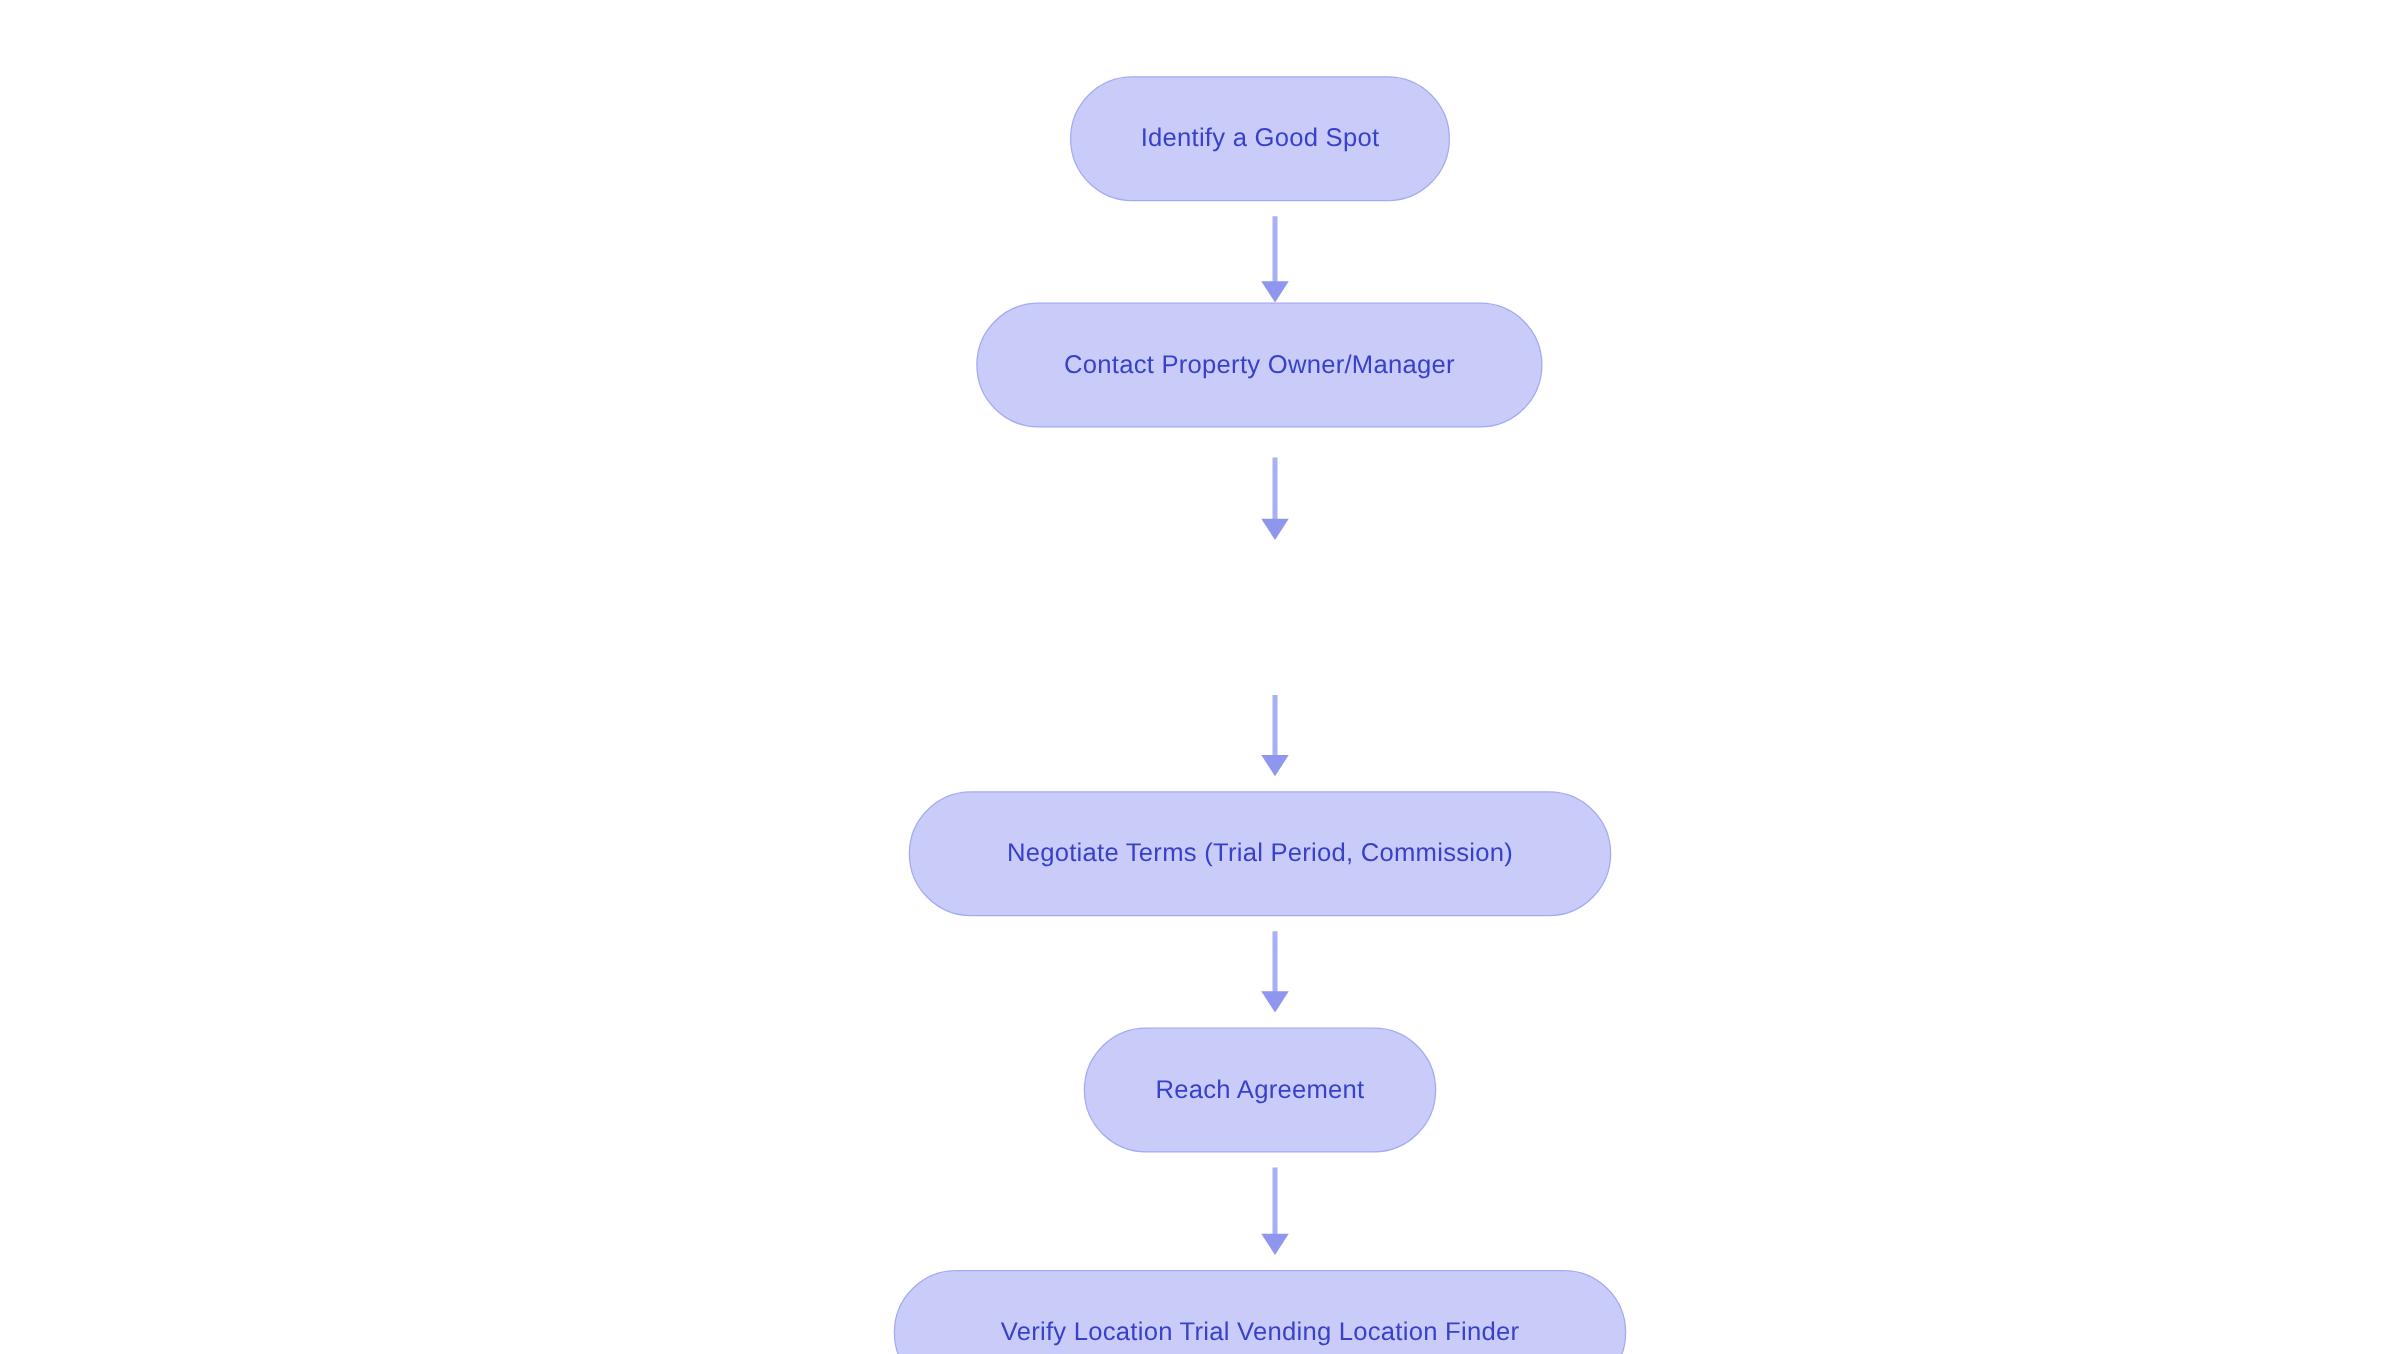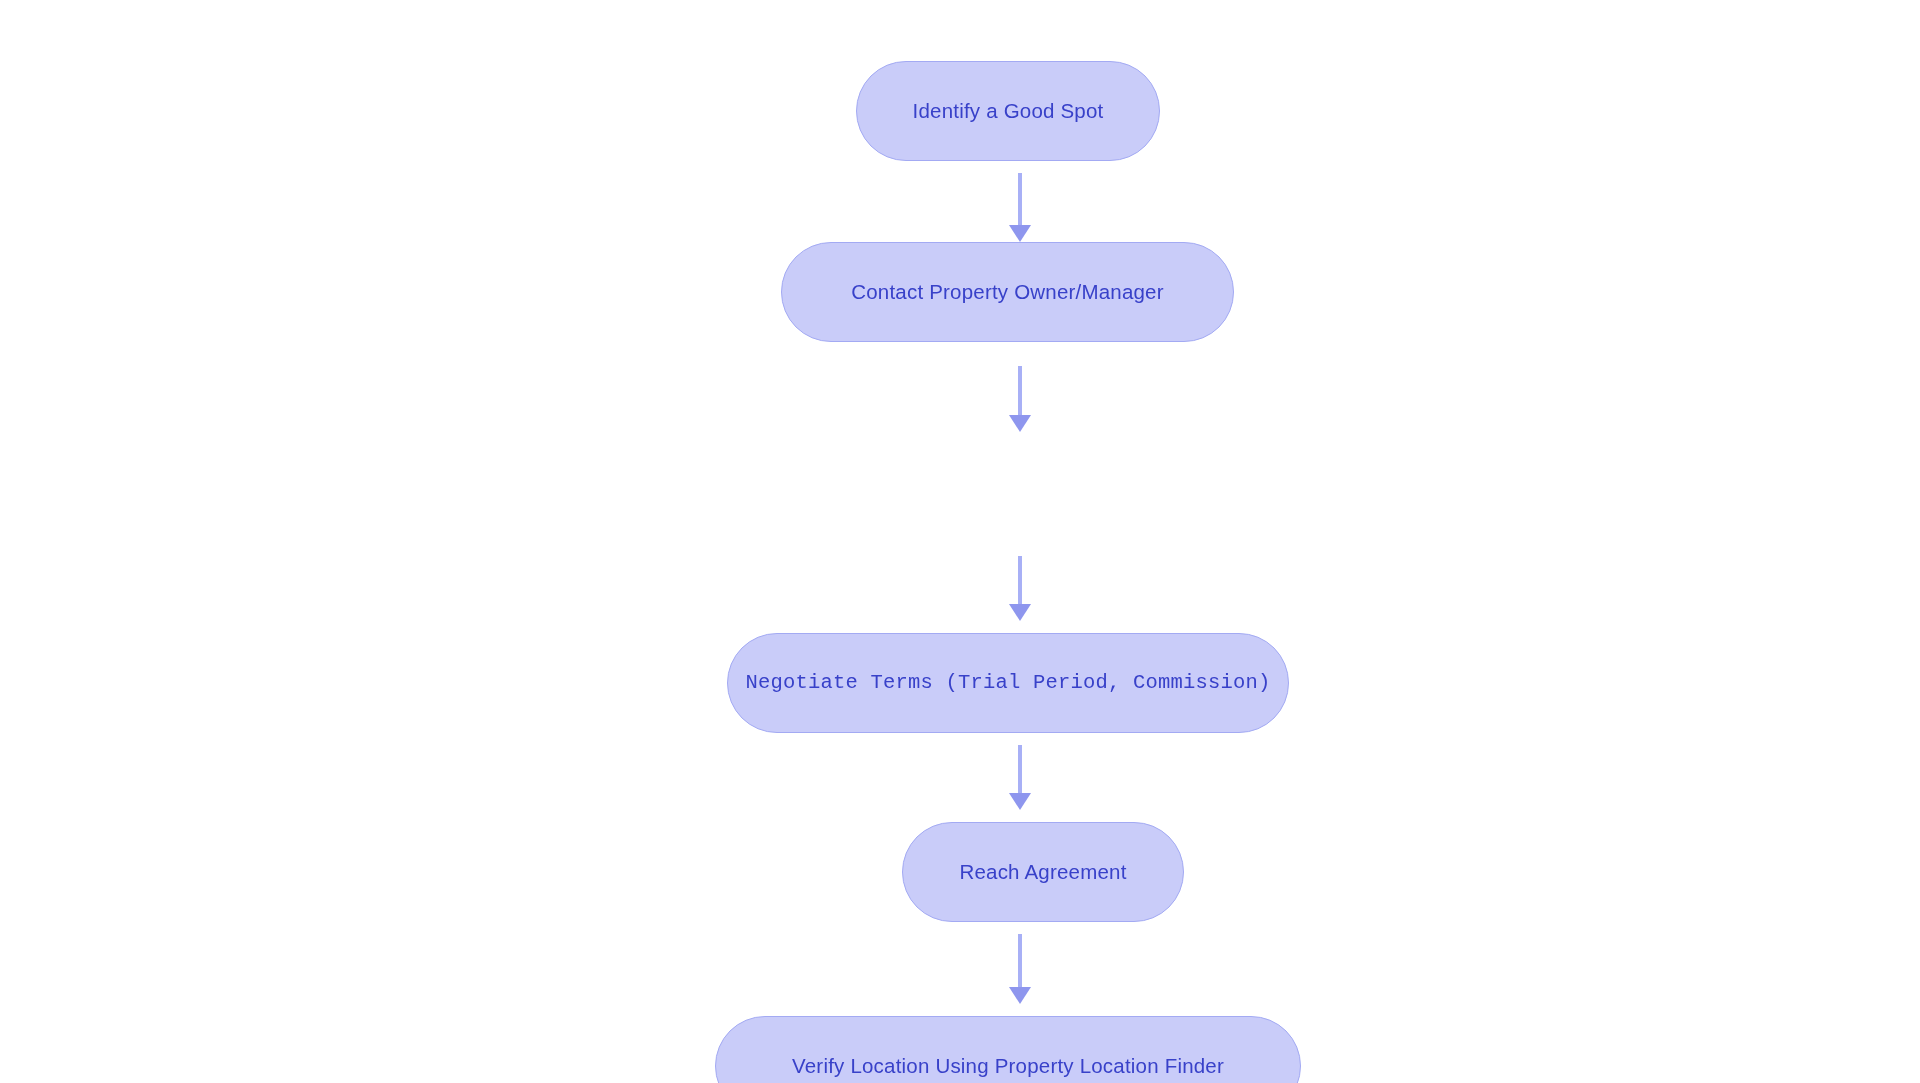--- a/index.html
+++ b/index.html
@@ -32,22 +32,22 @@
     border-radius: 51px;
     color: var(--node-text);
     font-size: 20.5px;
     letter-spacing: 0.2px;
     line-height: 1.2;
   }
   
   .n0 { left: 808px; top: 13px;  width: 304px; }
   .n1 { left: 733px; top: 194px; width: 453px; }
   .n2 { left: 707px; top: 396px; width: 506px; }
-  .n3 { left: 679px; top: 585px; width: 562px; font-family: Liberation Mono, monospace; }
-  .n4 { left: 854px; top: 774px; width: 282px; }
+  .n3 { left: 679px; top: 585px; width: 562px; }
+  .n4 { left: 819px; top: 774px; width: 282px; }
   .n5 { left: 667px; top: 968px; width: 586px; }
 
   .flow-arrow {
     position: absolute;
     left: 949px;       
     width: 22px;
   }
   .a0 { top: 113px; height: 93px; }
   .a1 { top: 306px; height: 90px; }
   .a2 { top: 496px; height: 89px; }
@@ -113,16 +113,16 @@
   <div class="flow-node n4">
     <span>Reach Agreement</span>
   </div>
 
   <div class="flow-arrow a4">
     <div class="arrow-stem"></div>
     <div class="arrow-head"></div>
   </div>
 
   <div class="flow-node n5">
-    <span>Verify Location Using Property Location Finder</span>
+    <span>Verify Location Trial Vending Location Finder</span>
   </div>
 
 </div>
 
 </body></html>

